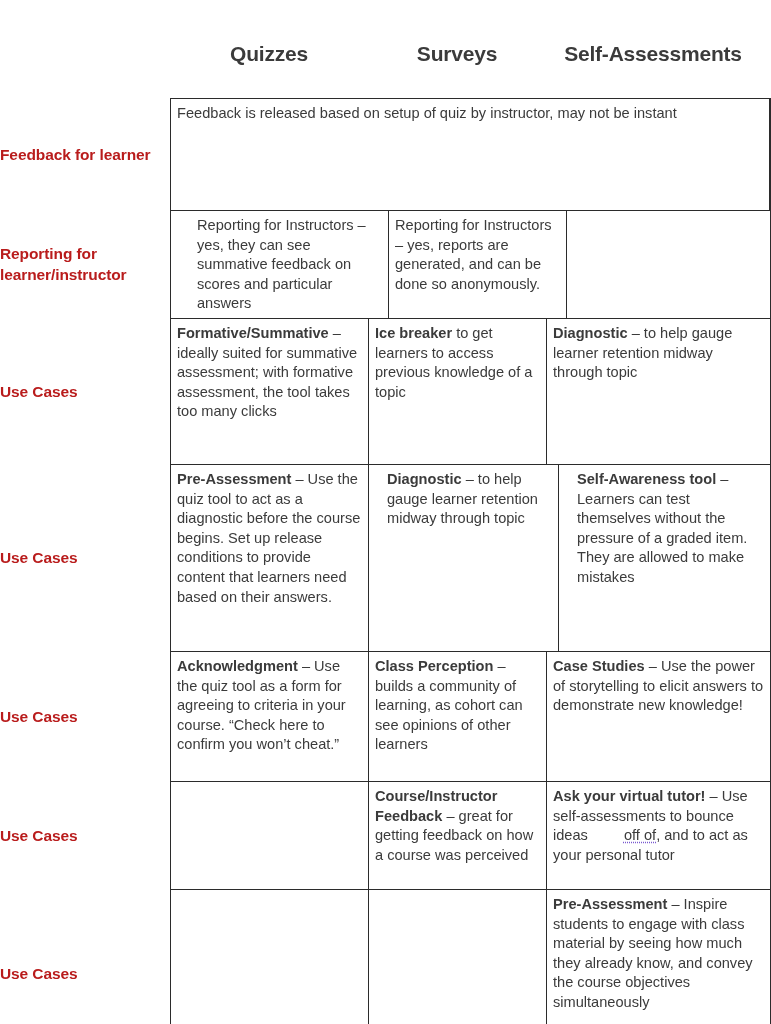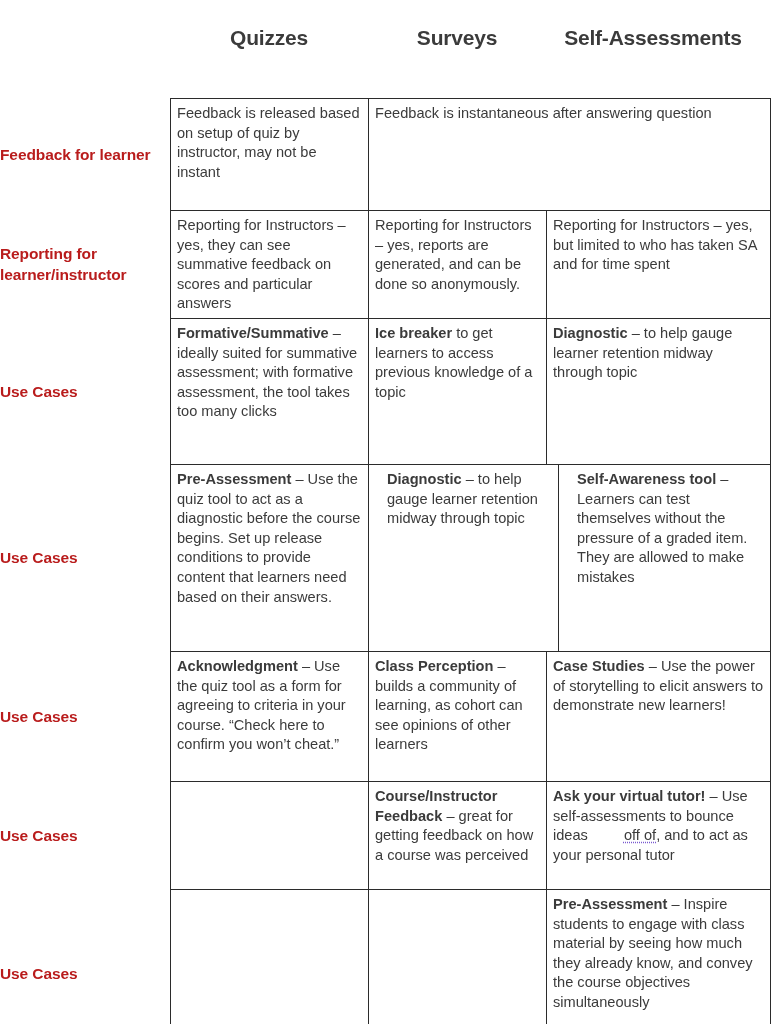--- a/index.html
+++ b/index.html
@@ -20,21 +20,21 @@
     position: relative;
     width: 771px;
     height: 1024px;
     box-sizing: border-box;
   }
 
   
   .col-headers {
     position: absolute;
     left: 0;
-    top: 16px;
+    top: 32px;
     width: 615px;
     height: 44px;
     display: flex;
     align-items: center;
   }
   .col-headers .hspacer {
     width: 170px;
     flex: 0 0 170px;
   }
   .col-header {
@@ -101,22 +101,22 @@
   .lead { font-weight: bold; }
   .squiggle {
     text-decoration: underline;
     text-decoration-style: dotted;
     text-decoration-color: #7a5bd0;
     text-underline-offset: 2px;
     margin-left: 32px;
   }
 
   
-  .r0 .cells { height: 112px; }
-  .r1 .cells { height: 108px; }
+  .r0 .cells { height: 112px; flex-direction: column; }
+  .r1 .cells { height: 108px; padding-left: 20px; }
   .r2 .cells { height: 146px; }
   .r3 .cells { height: 187px; gap: 12px; }
   .r4 .cells { height: 130px; }
   .r5 .cells { height: 108px; }
   .r6 .cells { height: 168px; justify-content: center; }
 </style>
 </head>
 <body>
 
 <div class="page">
@@ -134,21 +134,20 @@
         <div class="cells">
           <div class="cell c1"><span>Feedback is released based on setup of quiz by instructor, may not be instant</span></div>
           <div class="cell c3"><span>Feedback is instantaneous after answering question</span></div>
         </div>
       </div>
       <div class="mrow r1">
         <div class="rowlabel">Reporting for learner/instructor</div>
         <div class="cells">
           <div class="cell c1"><span>Reporting for Instructors – yes, they can see summative feedback on scores and particular answers</span></div>
           <div class="cell c2"><span>Reporting for Instructors – yes, reports are generated, and can be done so anonymously.</span></div>
-          <div class="cell c3"><span>Reporting for Instructors – yes, but limited to who has taken SA and for time spent</span></div>
         </div>
       </div>
       <div class="mrow r2">
         <div class="rowlabel">Use Cases</div>
         <div class="cells">
           <div class="cell c1"><span class="lead">Formative/Summative</span><span> – ideally suited for summative assessment; with formative assessment, the tool takes too many clicks</span></div>
           <div class="cell c2"><span class="lead">Ice breaker</span><span> to get learners to access previous knowledge of a topic</span></div>
           <div class="cell c3"><span class="lead">Diagnostic</span><span> – to help gauge learner retention midway through topic</span></div>
         </div>
       </div>
@@ -158,21 +157,21 @@
           <div class="cell c1"><span class="lead">Pre-Assessment</span><span> – Use the quiz tool to act as a diagnostic before the course begins. Set up release conditions to provide content that learners need based on their answers.</span></div>
           <div class="cell c2"><span class="lead">Diagnostic</span><span> – to help gauge learner retention midway through topic</span></div>
           <div class="cell c3"><span class="lead">Self-Awareness tool</span><span> – Learners can test themselves without the pressure of a graded item. They are allowed to make mistakes</span></div>
         </div>
       </div>
       <div class="mrow r4">
         <div class="rowlabel">Use Cases</div>
         <div class="cells">
           <div class="cell c1"><span class="lead">Acknowledgment</span><span> – Use the quiz tool as a form for agreeing to criteria in your course. “Check here to confirm you won’t cheat.”</span></div>
           <div class="cell c2"><span class="lead">Class Perception</span><span> – builds a community of learning, as cohort can see opinions of other learners</span></div>
-          <div class="cell c3"><span class="lead">Case Studies</span><span> – Use the power of storytelling to elicit answers to demonstrate new learners!</span></div>
+          <div class="cell c3"><span class="lead">Case Studies</span><span> – Use the power of storytelling to elicit answers to demonstrate new knowledge!</span></div>
         </div>
       </div>
       <div class="mrow r5">
         <div class="rowlabel">Use Cases</div>
         <div class="cells">
           <div class="cell c1"></div>
           <div class="cell c2"><span class="lead">Course/Instructor Feedback</span><span> – great for getting feedback on how a course was perceived</span></div>
           <div class="cell c3"><span class="lead">Ask your virtual tutor!</span><span> – Use self-assessments to bounce ideas </span><span class="squiggle">off of</span><span>, and to act as your personal tutor</span></div>
         </div>
       </div>

